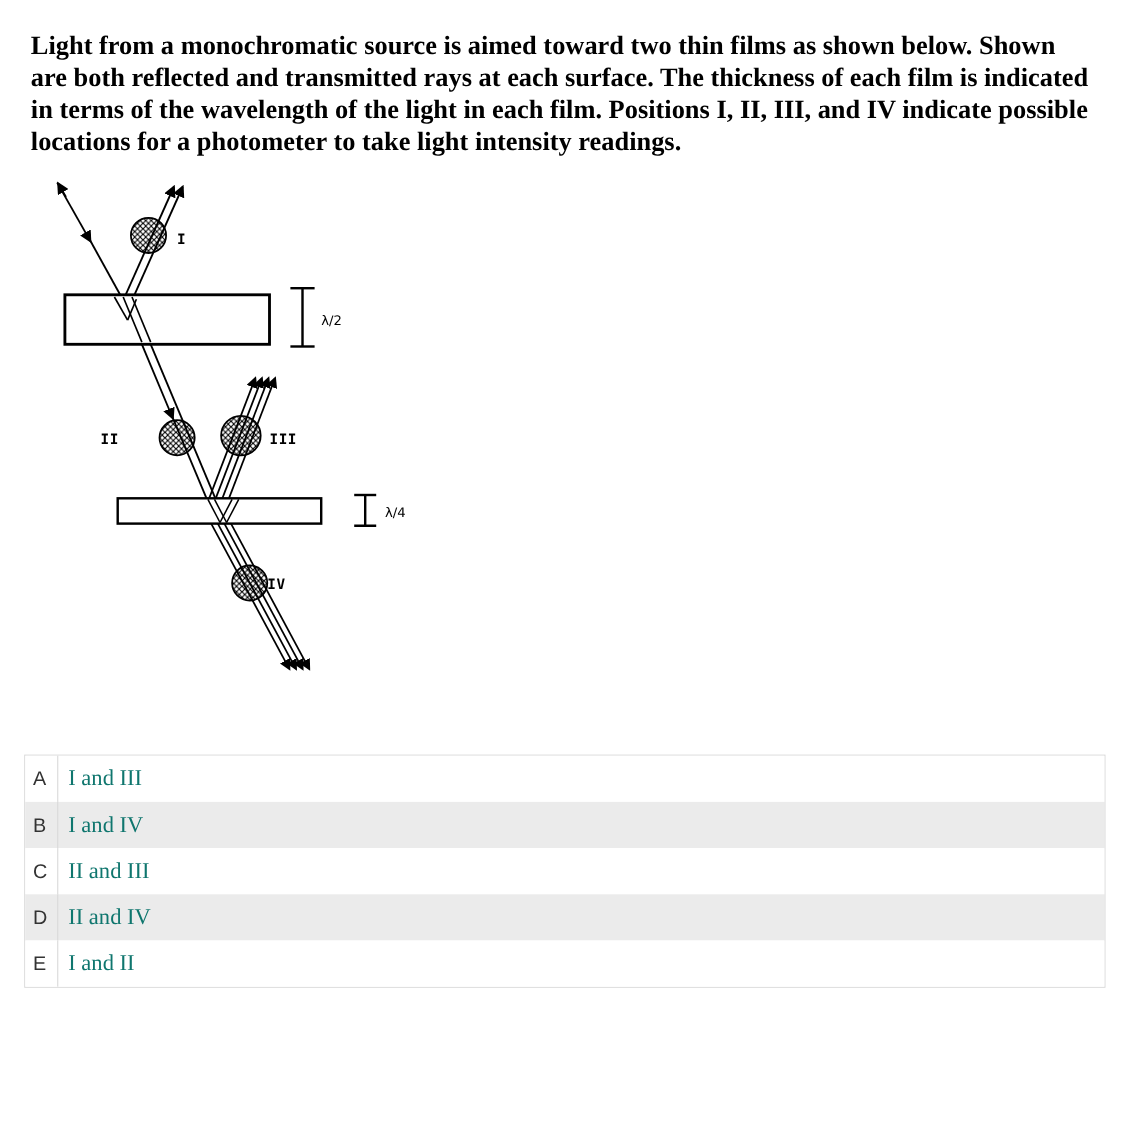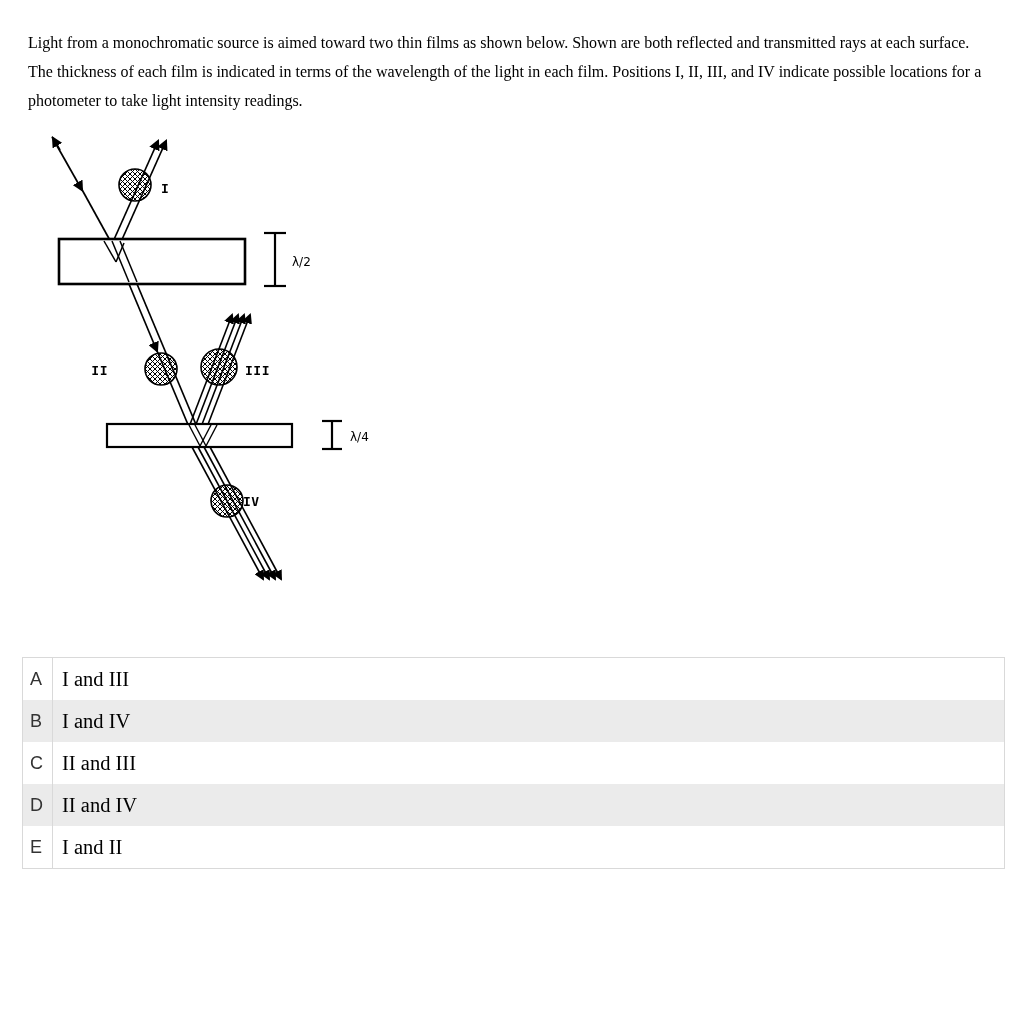--- a/index.html
+++ b/index.html
@@ -11,23 +11,24 @@
     color: #000;
     position: relative;
     overflow: hidden;
   }
   .page {
     padding: 28px 30px 0 28px;
     width: 100%;
     height: 100%;
   }
   .intro {
-    font-size: 16px;
+    font-size: 24px;
     line-height: 29px;
     max-width: 962px;
+    font-weight: bold;
   }
   .diagram-wrap {
     margin-top: 14px;
     margin-left: 2px;
     width: 400px;
     height: 470px;
   }
   svg text { font-family: "DejaVu Sans Mono", monospace; }
   .num-label { font-size: 13px; font-weight: bold; letter-spacing: 0.5px; }
   .thick-label { font-size: 12px; font-family: "DejaVu Sans", sans-serif; }
@@ -60,21 +61,21 @@
     color: #333;
     border-right: 1px solid #d9d9d9;
     height: 100%;
     display: flex;
     align-items: center;
   }
   .answer-text {
     padding-left: 9px;
     font-family: "Liberation Serif", serif;
     font-size: 20.5px;
-    color: #000000;
+    color: #0f766e;
   }
 </style>
 </head>
 <body>
 
 <div class="page">
 
   <p class="intro">Light from a monochromatic source is aimed toward two thin films as shown below. Shown are both reflected and transmitted rays at each surface. The thickness of each film is indicated in terms of the wavelength of the light in each film. Positions I, II, III, and IV indicate possible locations for a photometer to take light intensity readings.</p>
 
   <div class="diagram-wrap">

